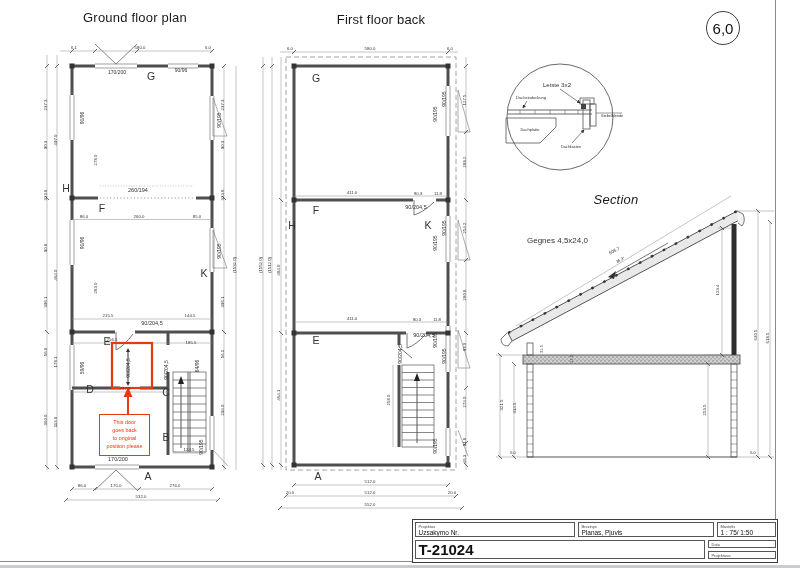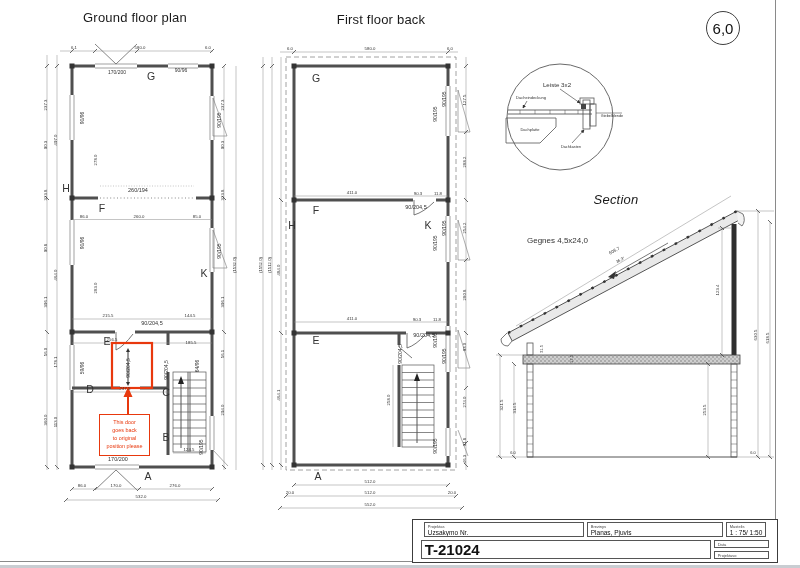--- a/index.html
+++ b/index.html
@@ -368,21 +368,21 @@
     </g>
 </svg>
 
 <div class="abs note" style="left:99px;top:414px;width:49px;height:40px;">
   <span>This door</span>
   <span>goes back</span>
   <span>to original</span>
   <span>position please</span>
 </div>
 
-<div class="abs tblock" style="left:412px;top:519px;width:364px;height:42px;align-items:center;">
+<div class="abs tblock" style="left:412px;top:519px;width:364px;height:42px;">
   <div class="tb-row1">
     <div class="tb-cell" style="width:152px;">
       <div class="tb-label">Projektas</div>
       <div class="tb-value">Uzsakymo Nr.</div>
     </div>
     <div class="tb-cell" style="width:128px;">
       <div class="tb-label">Brezinys</div>
       <div class="tb-value">Planas, Pjuvis</div>
     </div>
     <div class="tb-cell" style="flex:1;">

